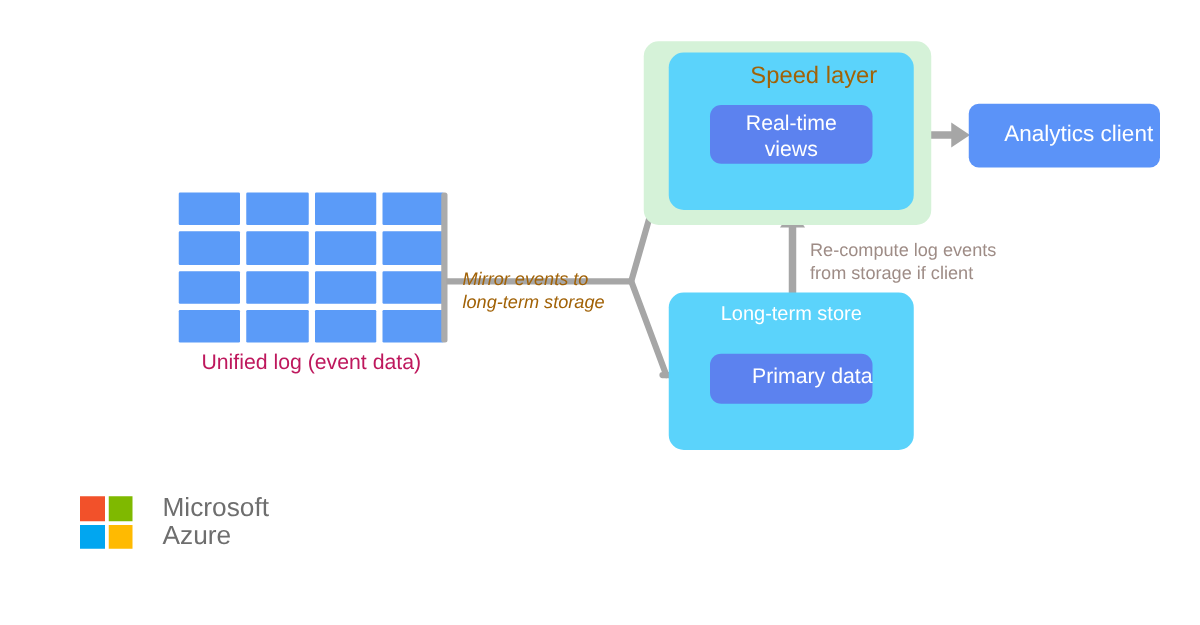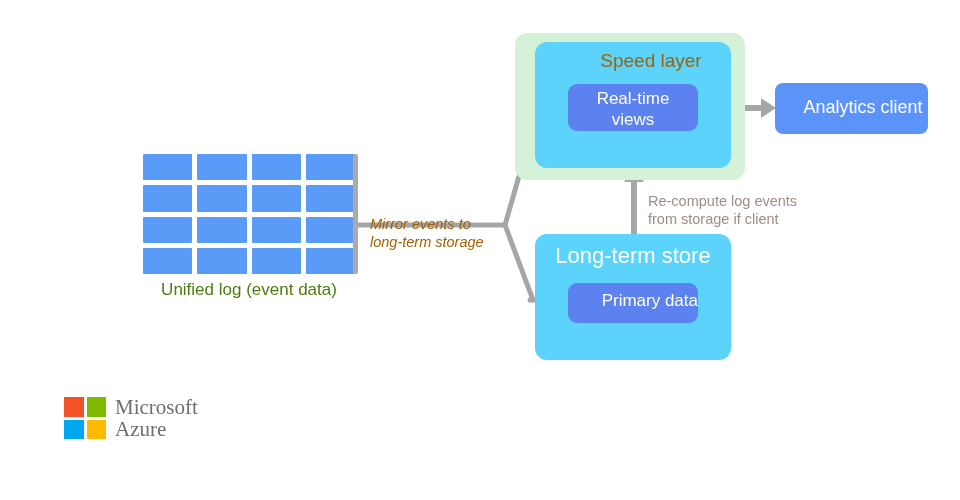--- a/index.html
+++ b/index.html
@@ -132,21 +132,21 @@
     height: 126px;
     background: #5BD3FB;
     border-radius: 12px;
   }
   #longterm-store-title {
     left: 535px;
     top: 243px;
     width: 196px;
     text-align: center;
     color: #ffffff;
-    font-size: 22px;
+    font-size: 16px;
   }
   #primary-data-box {
     left: 568px;
     top: 283px;
     width: 130px;
     height: 40px;
     background: #5C82EF;
     border-radius: 9px;
   }
   #primary-data-label {
@@ -186,26 +186,25 @@
   #azure-logo-squares {
     width: 42px;
     height: 42px;
     display: grid;
     grid-template-columns: 1fr 1fr;
     grid-template-rows: 1fr 1fr;
     gap: 3px;
   }
   .logo-sq { width: 100%; height: 100%; }
   #azure-logo-text {
-    margin-left: 9px;
+    margin-left: 24px;
     color: #6E6E6E;
     font-size: 21px;
     line-height: 22px;
     white-space: pre-line;
-    font-family: Liberation Serif, serif;
   }
 </style>
 </head>
 <body>
 
 <div id="canvas">
 
   <div class="abs" id="unified-log-grid">
     <div class="log-cell" style="background: rgb(91, 155, 248);"></div>
     <div class="log-cell" style="background: rgb(91, 155, 248);"></div>
@@ -220,21 +219,21 @@
     <div class="log-cell" style="background: rgb(91, 155, 248);"></div>
     <div class="log-cell" style="background: rgb(91, 155, 248);"></div>
     <div class="log-cell" style="background: rgb(91, 155, 248);"></div>
     <div class="log-cell" style="background: rgb(91, 155, 248);"></div>
     <div class="log-cell" style="background: rgb(91, 155, 248);"></div>
     <div class="log-cell" style="background: rgb(91, 155, 248);"></div>
   </div>
 
   <div class="abs" id="unified-log-bar" style="background: rgb(171, 171, 171);"></div>
 
-  <div class="abs" id="unified-log-caption" style="color: #4d7c0f;">Unified log
+  <div class="abs" id="unified-log-caption" style="color: #be185d;">Unified log
 (event data)</div>
 
   <svg class="abs" id="connectors" viewBox="0 0 960 500" xmlns="http://www.w3.org/2000/svg">
 
     <path d="M 357 225 L 505 225" stroke="#A6A6A6" stroke-width="5" fill="none" stroke-linecap="butt"></path>
 
     <path d="M 505 225 L 540 103" stroke="#A6A6A6" stroke-width="5" fill="none" stroke-linecap="round" stroke-linejoin="round"></path>
     <path d="M 537 103 L 552 103" stroke="#A6A6A6" stroke-width="5" fill="none" stroke-linecap="round"></path>
 
     <path d="M 505 225 L 533 300" stroke="#A6A6A6" stroke-width="5" fill="none" stroke-linecap="round" stroke-linejoin="round"></path>

